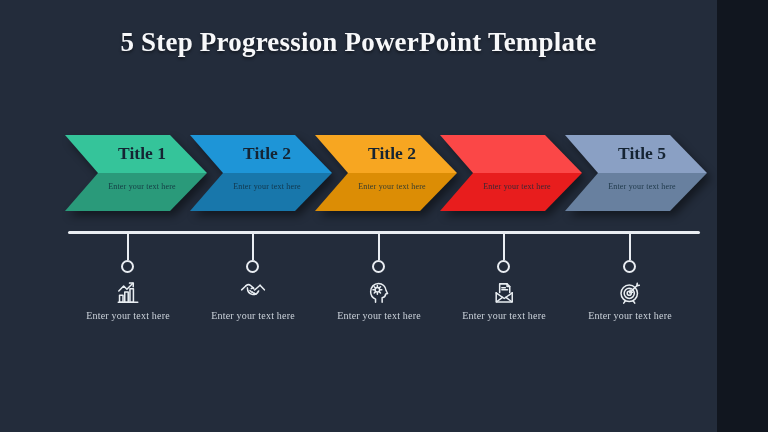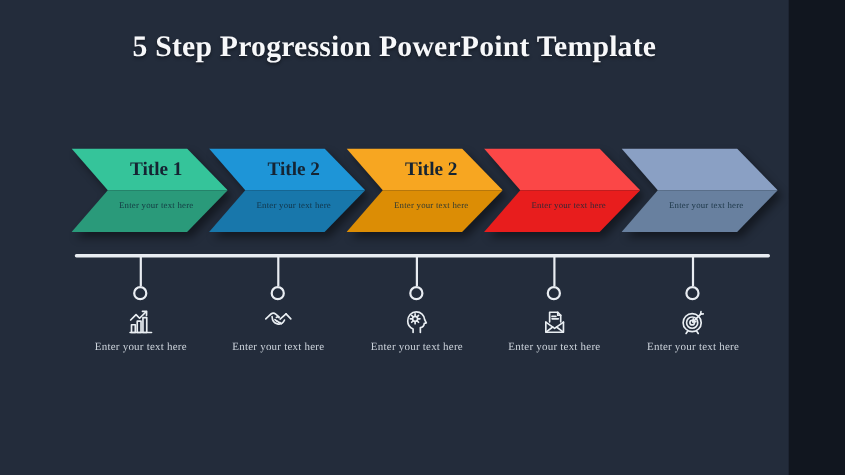--- a/index.html
+++ b/index.html
@@ -96,20 +96,21 @@
         <polygon points="33,38 142,38 105,76 0,76" fill="#e81d1d"></polygon>
       </svg>
       <div class="arrow-sub">Enter your text here</div>
     </div>
 
     <div class="arrow" style="left:500px">
       <svg width="142" height="76" viewBox="0 0 142 76">
         <polygon points="0,0 105,0 142,38 33,38" fill="#8aa0c4"></polygon>
         <polygon points="33,38 142,38 105,76 0,76" fill="#68809f"></polygon>
       </svg>
+      <div class="arrow-title">Title 5</div>
       <div class="arrow-sub">Enter your text here</div>
     </div>
 
   </div>
 
   <div class="tl-line" style="background: rgb(233, 237, 242);"></div>
 
   <div class="tl-item" style="left:48px">
     <div class="tl-drop"></div>
     <div class="tl-circle"></div>

